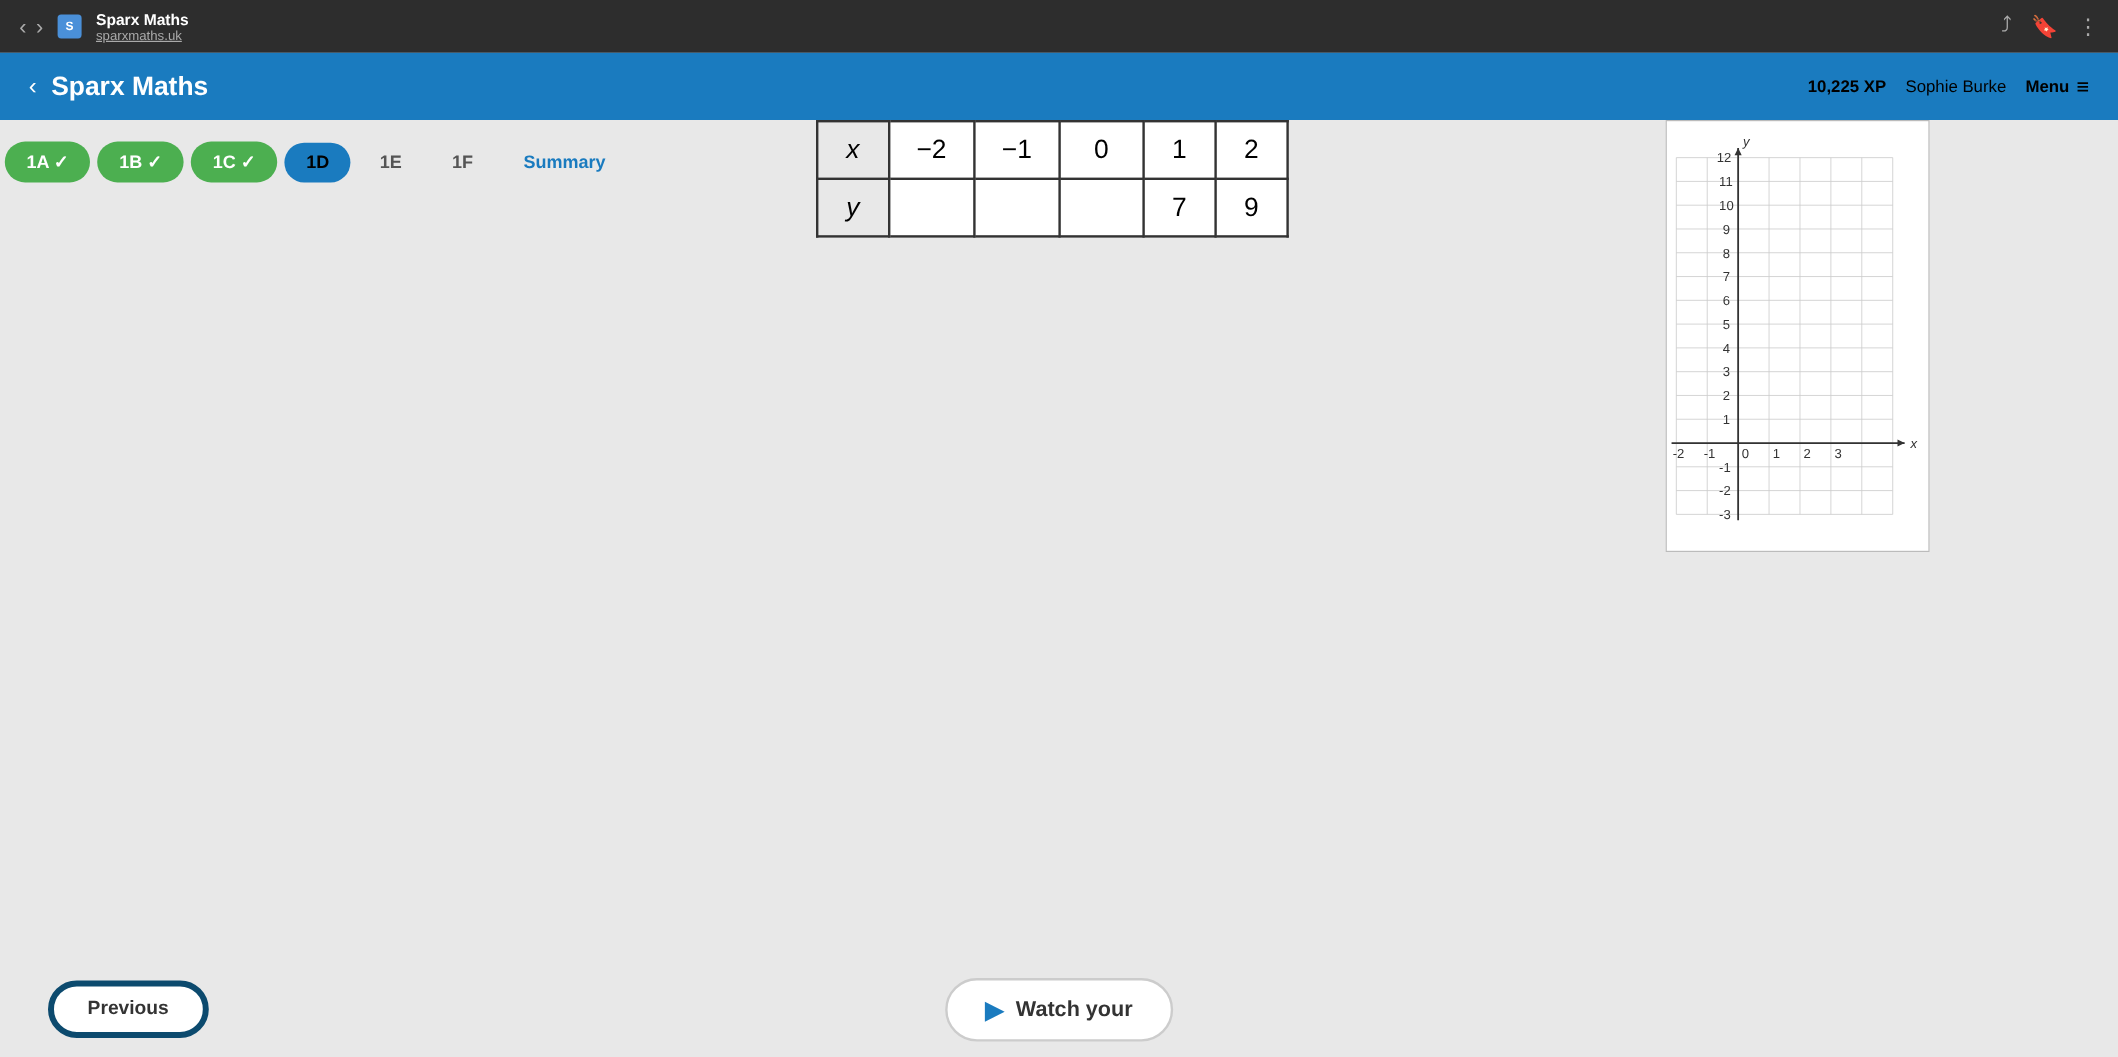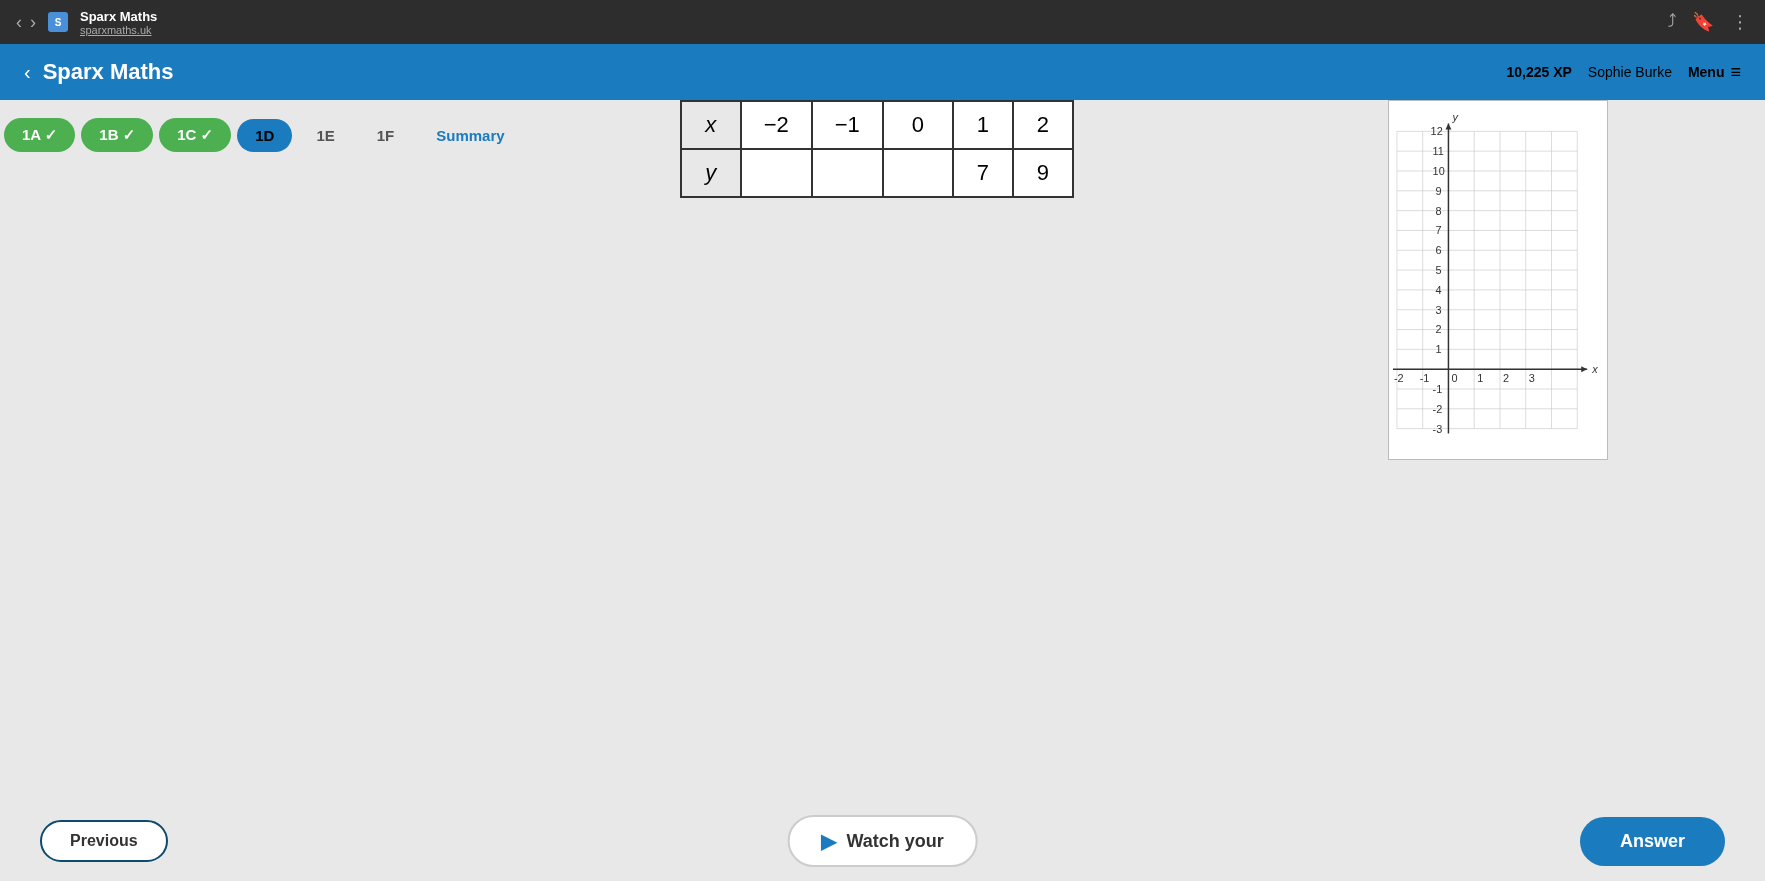--- a/index.html
+++ b/index.html
@@ -197,21 +197,21 @@
       right: 0;
       height: 80px;
       background: #e8e8e8;
       display: flex;
       align-items: center;
       justify-content: space-between;
       padding: 0 40px;
     }
     .prev-btn {
       background: white;
-      border: 2px solid #0c4a6e;
+      border: 5px solid #0c4a6e;
       border-radius: 24px;
       padding: 10px 28px;
       font-size: 16px;
       font-weight: 600;
       color: #333;
       cursor: pointer;
     }
     .watch-video-btn {
       background: white;
       border: 2px solid #ccc;
@@ -385,14 +385,13 @@
   </div>
 
 </div>
 
 <div class="bottom-bar">
   <button class="prev-btn">Previous</button>
   <button class="watch-video-btn">
     <span class="video-icon">▶</span>
     <span>Watch your</span>
   </button>
-  <button class="answer-btn">Answer</button>
 </div>
 
 </body></html>

